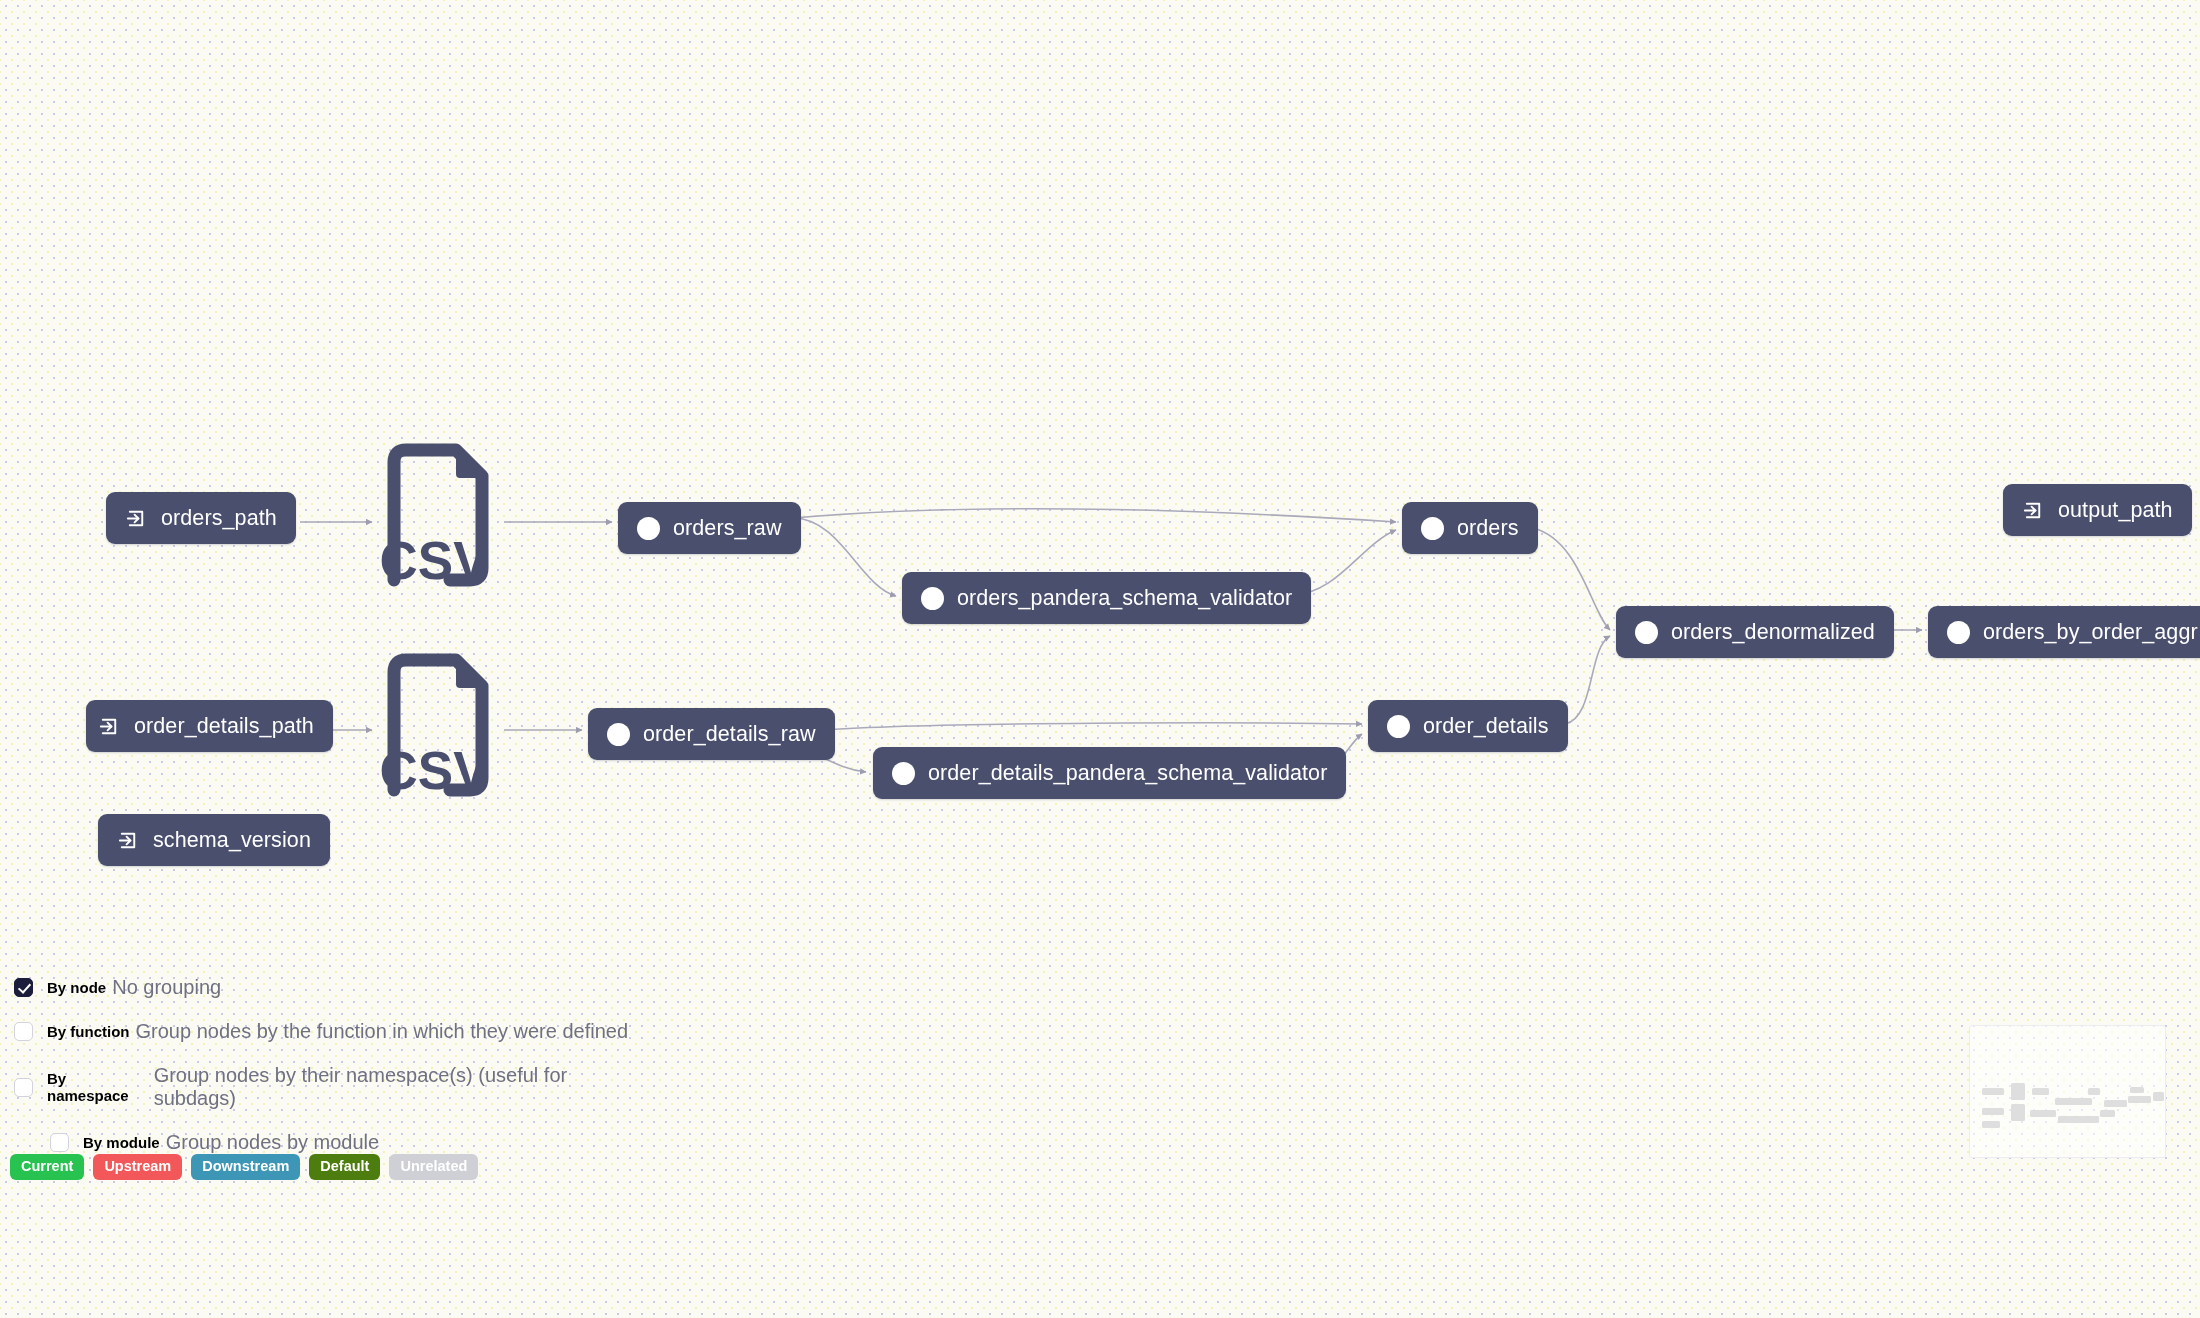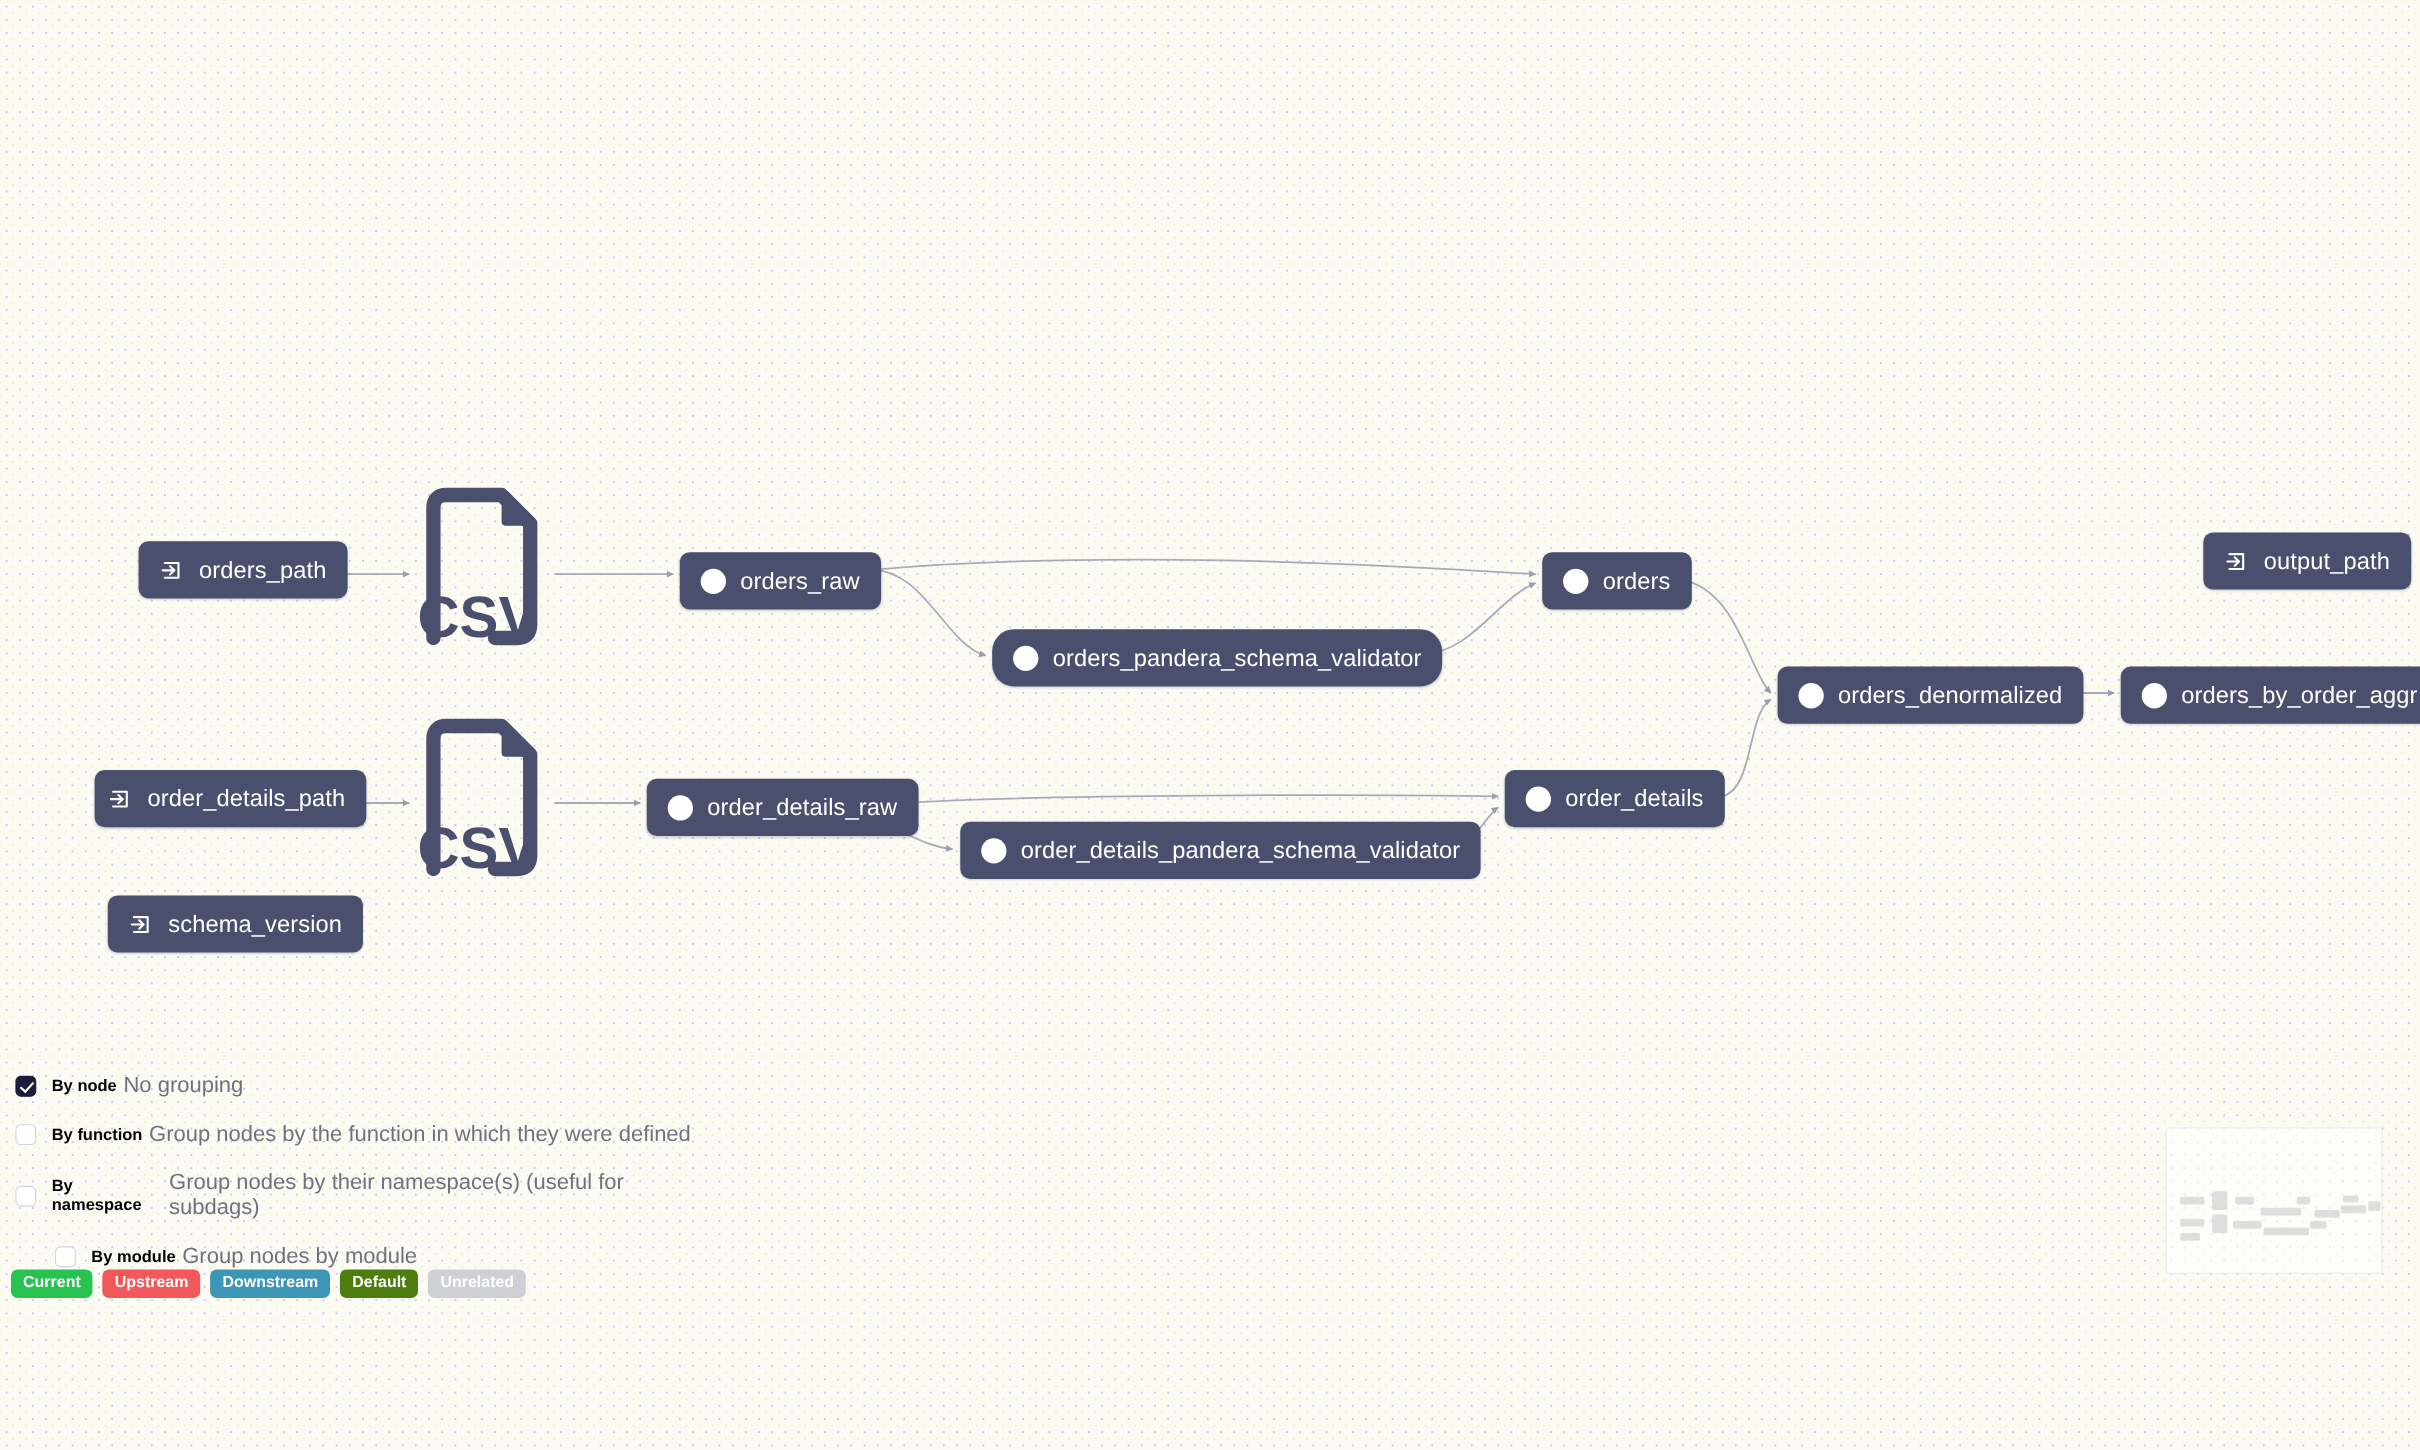--- a/index.html
+++ b/index.html
@@ -199,39 +199,39 @@
   </div>
 
   <div class="csv-glyph" style="left:372px; top:650px;">
     <svg viewBox="0 0 130 150" width="130" height="150" xmlns="http://www.w3.org/2000/svg">
       <path d="M22,140 L22,22 Q22,10 34,10 L84,10 L110,36 L110,128 Q110,140 98,140 L78,140" fill="none" stroke="#4a4f6e" stroke-width="13" stroke-linecap="round" stroke-linejoin="round"></path>
       <path d="M84,12 L84,34 Q84,38 88,38 L108,38 Z" fill="#4a4f6e"></path>
       <text x="62" y="139" text-anchor="middle" font-family="Liberation Sans, sans-serif" font-size="53" font-weight="bold" fill="#4a4f6e">CSV</text>
     </svg>
   </div>
 
-  <div class="node" style="left: 126px; top: 492px; min-width: 185px;">
+  <div class="node" style="left: 106px; top: 492px; min-width: 185px;">
     <span class="icon-slot">
       <svg class="input-icon" width="23" height="23" viewBox="0 0 24 24" fill="none" stroke="#ffffff" stroke-width="2" stroke-linecap="round" stroke-linejoin="round">
         <path d="M5 5 h13 v14 h-13"></path>
           <path d="M3 12 h11"></path>
           <path d="M10 8 l4 4 -4 4"></path>
       </svg>
     </span>
     <span class="node-label">orders_path</span>
   </div>
 
   <div class="node" style="left: 618px; top: 502px; min-width: 174px;">
     <span class="icon-slot">
         <span class="dot-icon"></span>
       </span>
     <span class="node-label">orders_raw</span>
   </div>
 
-  <div class="node" style="left: 902px; top: 572px; min-width: 388px; border-radius: 20px;">
+  <div class="node" style="left: 902px; top: 572px; min-width: 388px;">
     <span class="icon-slot">
         <span class="dot-icon"></span>
       </span>
     <span class="node-label">orders_pandera_schema_validator</span>
   </div>
 
   <div class="node" style="left: 1402px; top: 502px; min-width: 130px;">
     <span class="icon-slot">
         <span class="dot-icon"></span>
       </span>

